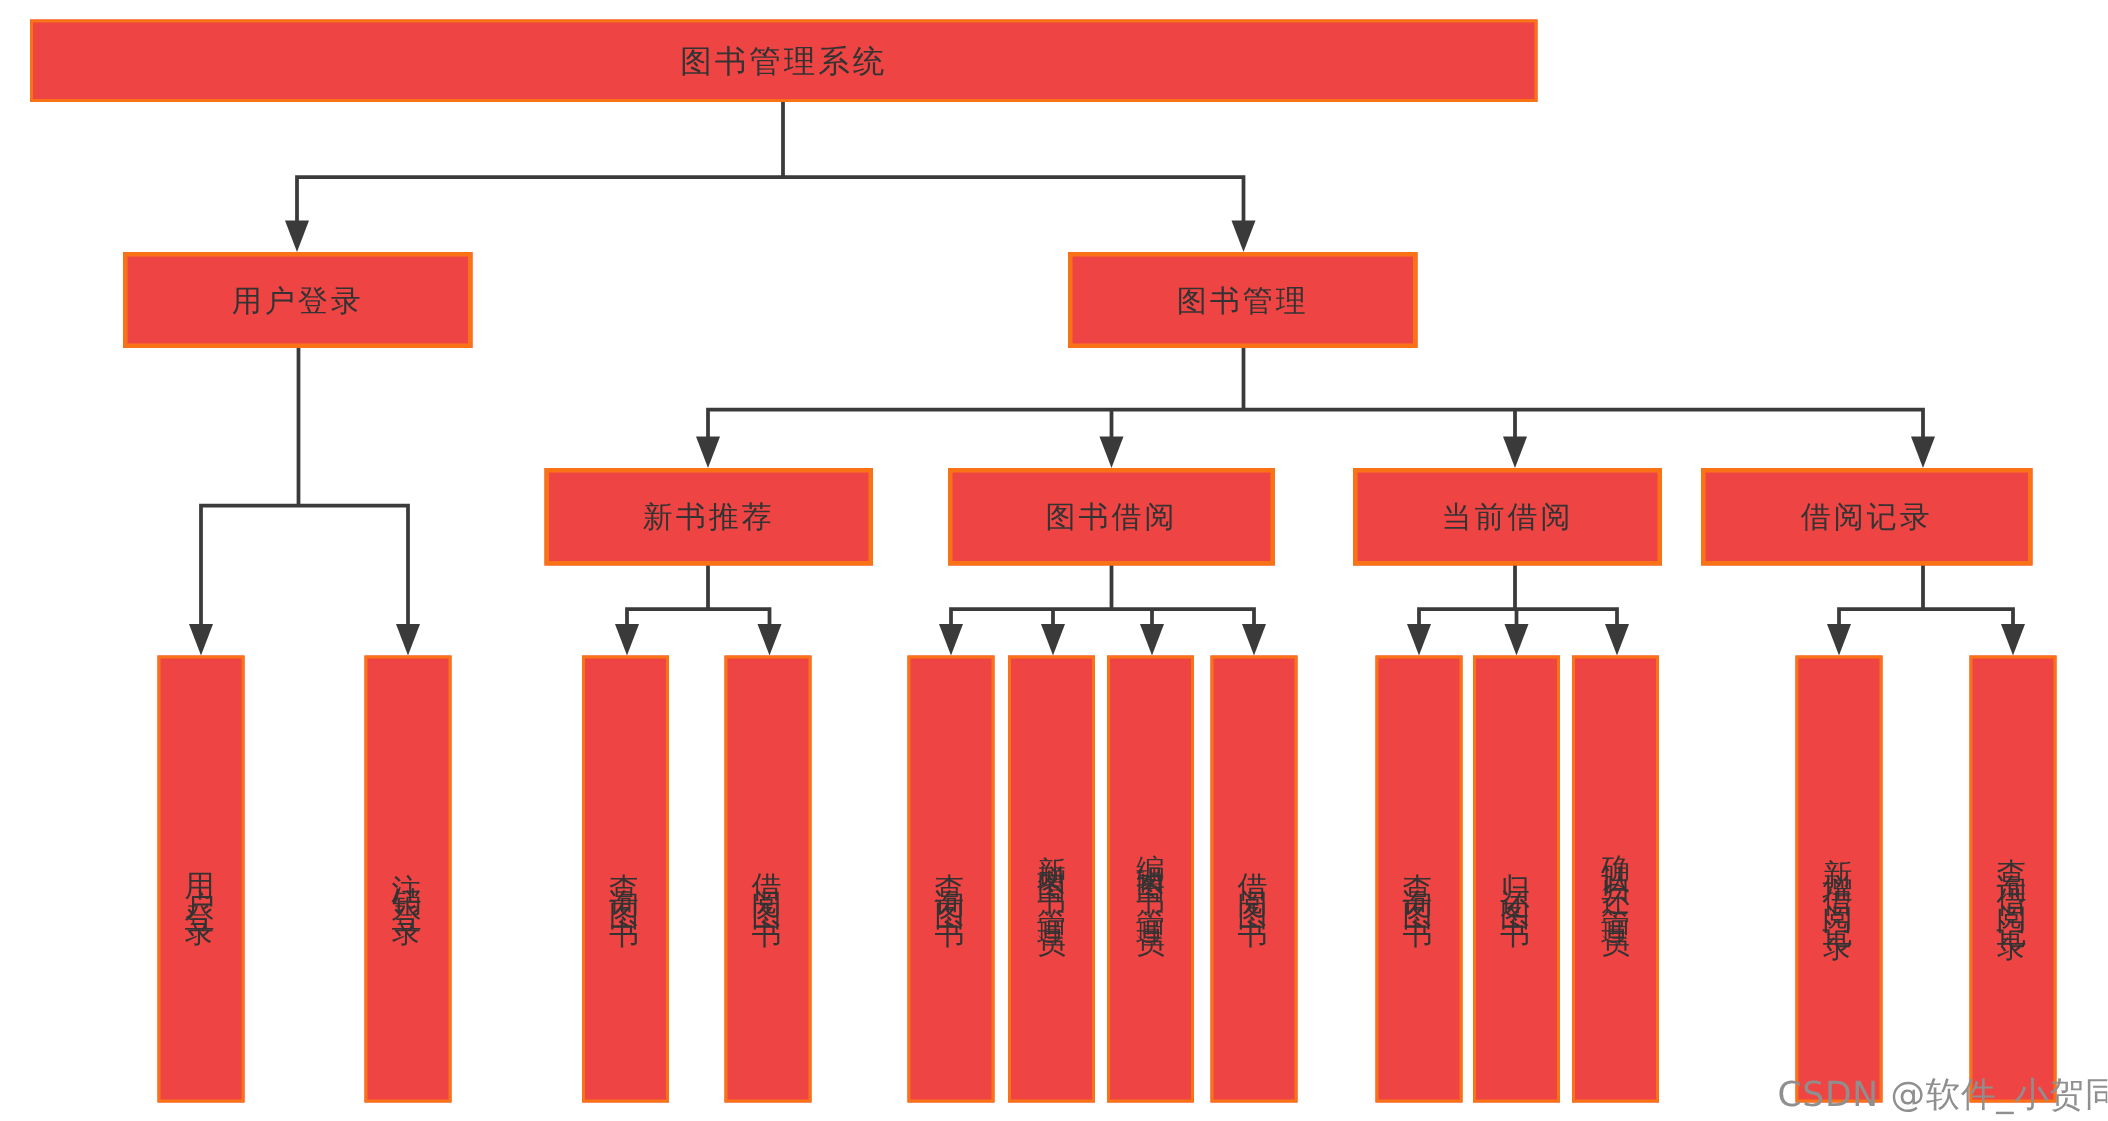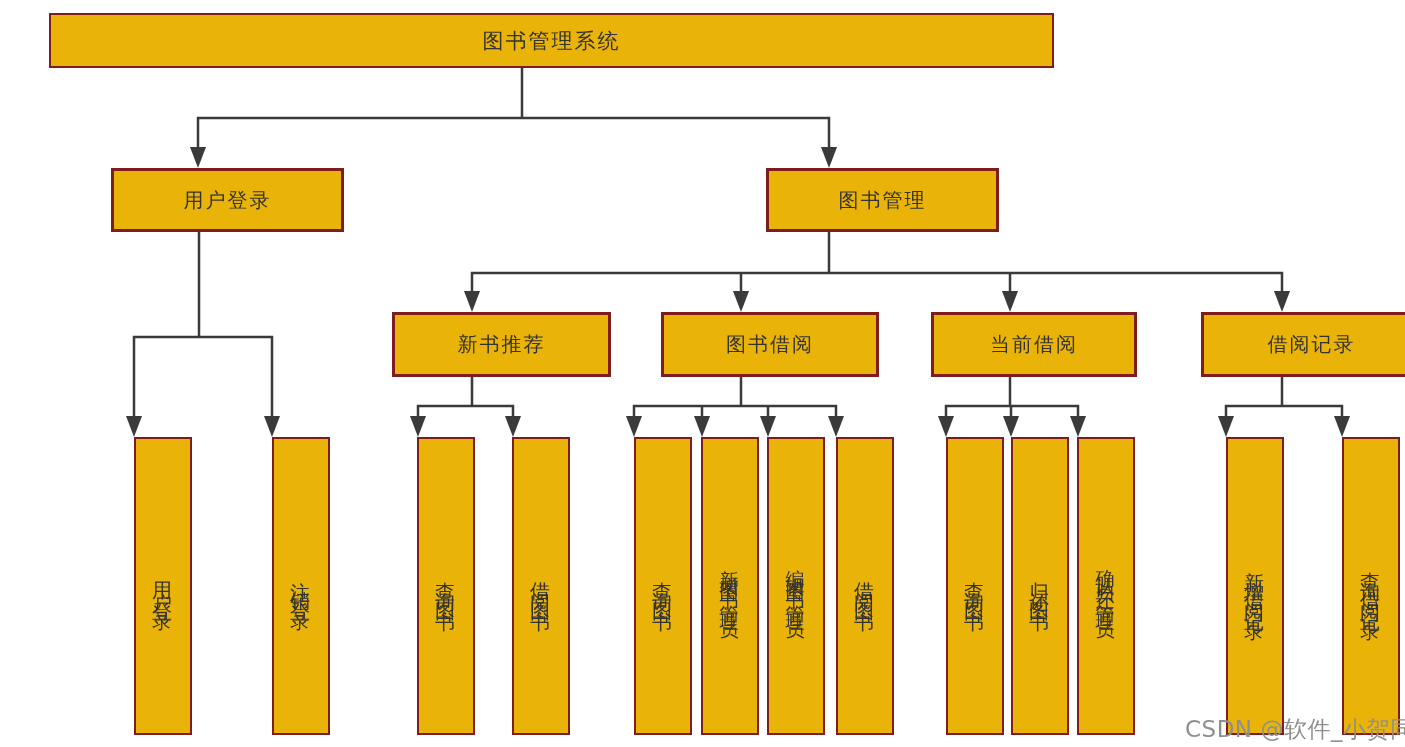--- a/index.html
+++ b/index.html
@@ -19,48 +19,47 @@
   svg.connectors {
     position: absolute;
     left: 0;
     top: 0;
     width: 1405px;
     height: 747px;
     z-index: 0;
   }
   .node {
     position: absolute;
-    background: #eab308;
-    border: 3px solid #7f1d1d;
+    background: #ef4444;
+    border: 3px solid #f97316;
     box-sizing: border-box;
     display: flex;
     align-items: center;
     justify-content: center;
     z-index: 1;
-    margin-left: 29px;
   }
   .node .label {
     font-size: 20px;
     letter-spacing: 2px;
     color: #333333;
     white-space: nowrap;
   }
   .node.root {
     left: 20px; top: 13px; width: 1005px; height: 55px;
     border-width: 2px;
   }
   .node.root .label { font-size: 21px; }
   .node.lvl2 { top: 168px; width: 233px; height: 64px; }
   .node.l2a  { left: 82px; }
-  .node.l2b  { left: 737px; }
+  .node.l2b  { left: 712px; }
   .node.lvl3 { top: 312px; height: 65px; }
   .node.l3a  { left: 363px; width: 219px; }
   .node.l3b  { left: 632px; width: 218px; }
   .node.l3c  { left: 902px; width: 206px; }
-  .node.l3d  { left: 1172px; width: 221px; }
+  .node.l3d  { left: 1134px; width: 221px; }
   .node.leaf {
     top: 437px; width: 58px; height: 298px;
     border-width: 2px;
   }
   .node.leaf .label {
     writing-mode: vertical-rl;
     text-orientation: mixed;
     letter-spacing: 0.5em;
     font-size: 20px;
     white-space: nowrap;

